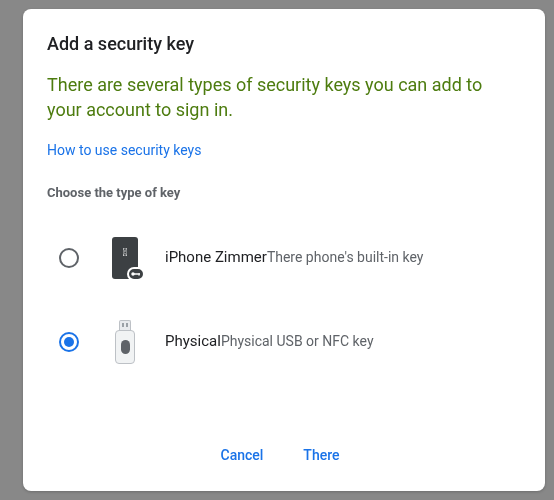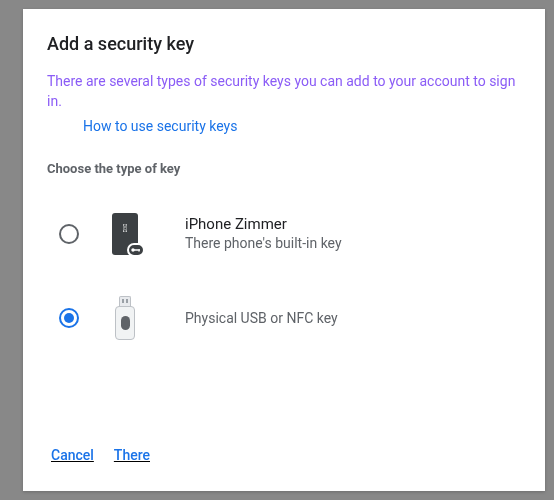--- a/index.html
+++ b/index.html
@@ -15,44 +15,43 @@
       overflow: hidden;
       position: relative;
     }
     .modal {
       position: absolute;
       top: 9px;
       left: 23px;
       right: 9px;
       bottom: 9px;
       background: #fff;
-      border-radius: 0;
+      border-radius: 8px;
       padding: 24px 24px 20px 24px;
       display: flex;
       flex-direction: column;
       box-shadow: 0 1px 3px rgba(0,0,0,0.2);
     }
     .title {
       font-size: 18px;
       font-weight: 500;
       color: #202124;
       margin-bottom: 18px;
     }
     .subtitle {
-      font-size: 14px;
-      color: #8b5cf6;
+      font-size: 18px;
+      color: #4d7c0f;
       line-height: 1.4;
-      margin-bottom: 6px;
+      margin-bottom: 19px;
     }
     .link {
       font-size: 14px;
       color: #1a73e8;
       cursor: pointer;
       line-height: 1.4;
-      margin-left: 36px;
     }
     .section-label {
       font-size: 13px;
       color: #5f6368;
       margin-top: 24px;
       margin-bottom: 24px;
       font-weight: bold;
     }
     .option-row {
       display: flex;
@@ -86,41 +85,39 @@
       width: 36px;
       height: 44px;
       margin-right: 22px;
       flex-shrink: 0;
       display: flex;
       align-items: center;
       justify-content: center;
     }
     .option-text {
       display: flex;
-      flex-direction: column;
-      margin-left: 20px;
+      flex-direction: row;
     }
     .option-label {
       font-size: 15px;
       color: #202124;
       line-height: 1.3;
     }
     .option-desc {
       font-size: 14px;
       color: #5f6368;
       line-height: 1.3;
     }
     .button-row {
       margin-top: auto;
       display: flex;
-      justify-content: flex-start;
-      gap: 12px;
+      justify-content: center;
+      gap: 32px;
       align-items: center;
       padding-right: 8px;
-      text-decoration: underline;
     }
     .btn {
       font-size: 14px;
       font-weight: 500;
       color: #1a73e8;
       background: none;
       border: none;
       cursor: pointer;
       padding: 8px 4px;
       font-family: inherit;
@@ -235,20 +232,21 @@
         <div class="cap">
             <div class="pin"></div>
             <div class="pin"></div>
           </div>
         <div class="body">
             <div class="touch"></div>
           </div>
       </div>
     </div>
     <div class="option-text">
+      <div class="option-label">Physical</div>
       <div class="option-desc">Physical USB or NFC key</div>
     </div>
   </div>
 
   <div class="button-row">
     <button class="btn">Cancel</button>
     <button class="btn">There</button>
   </div>
 </div>
 

